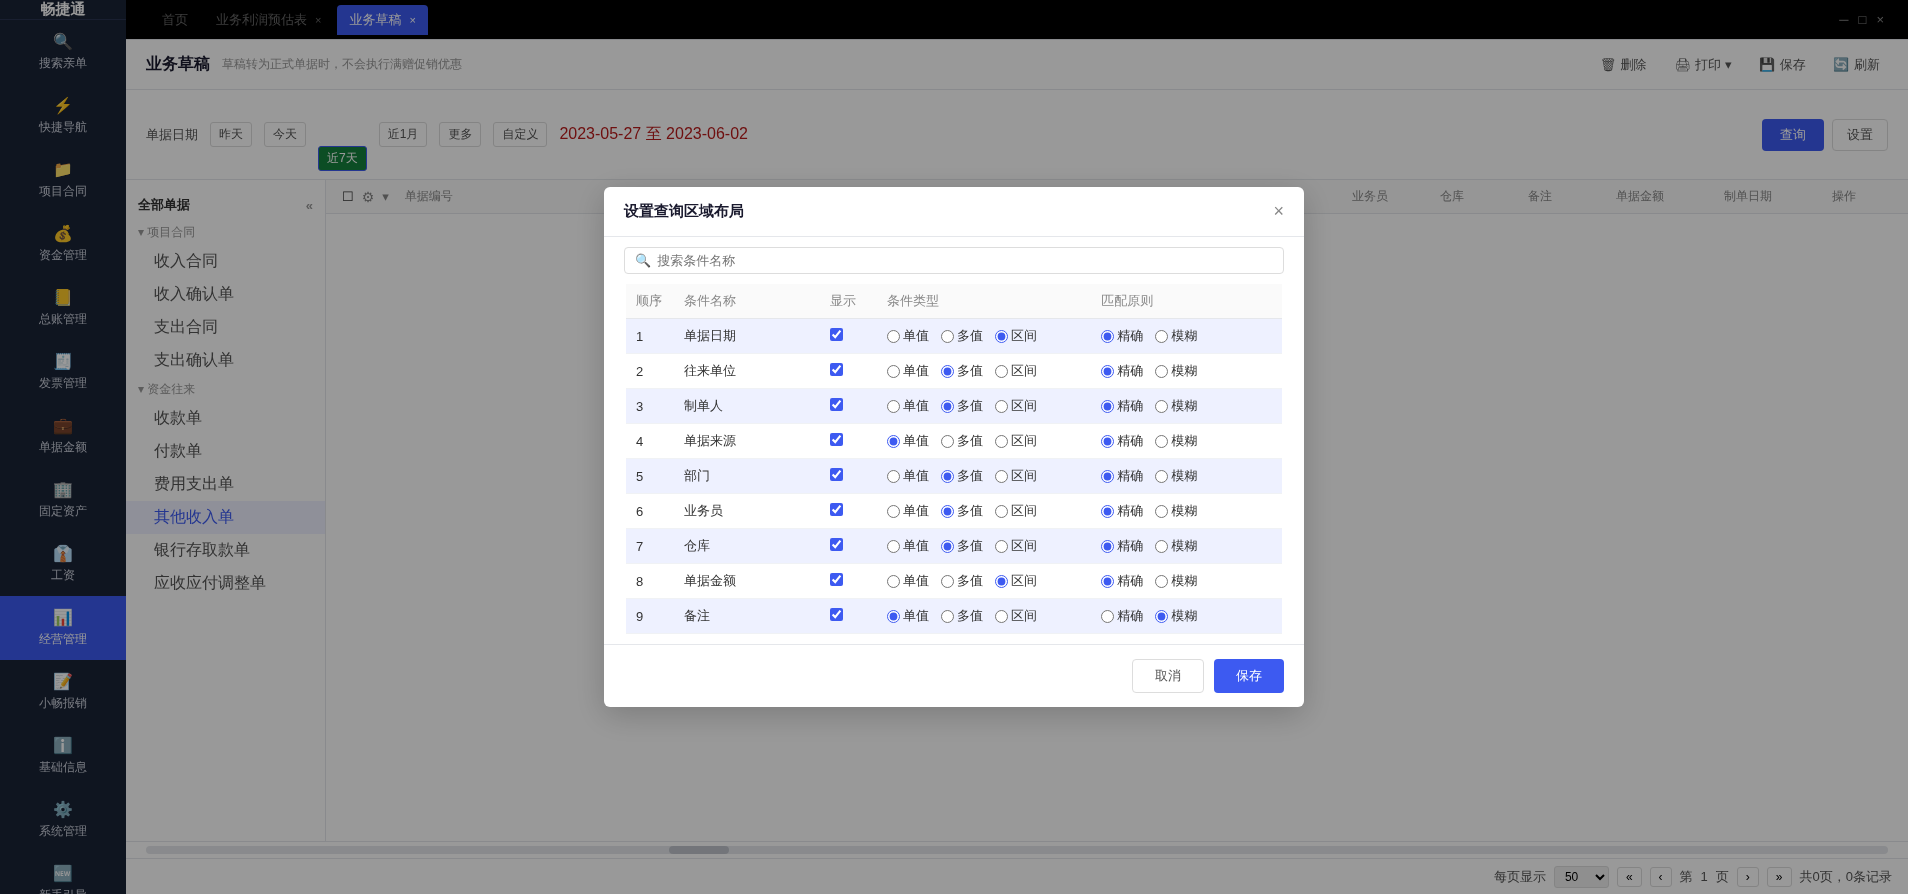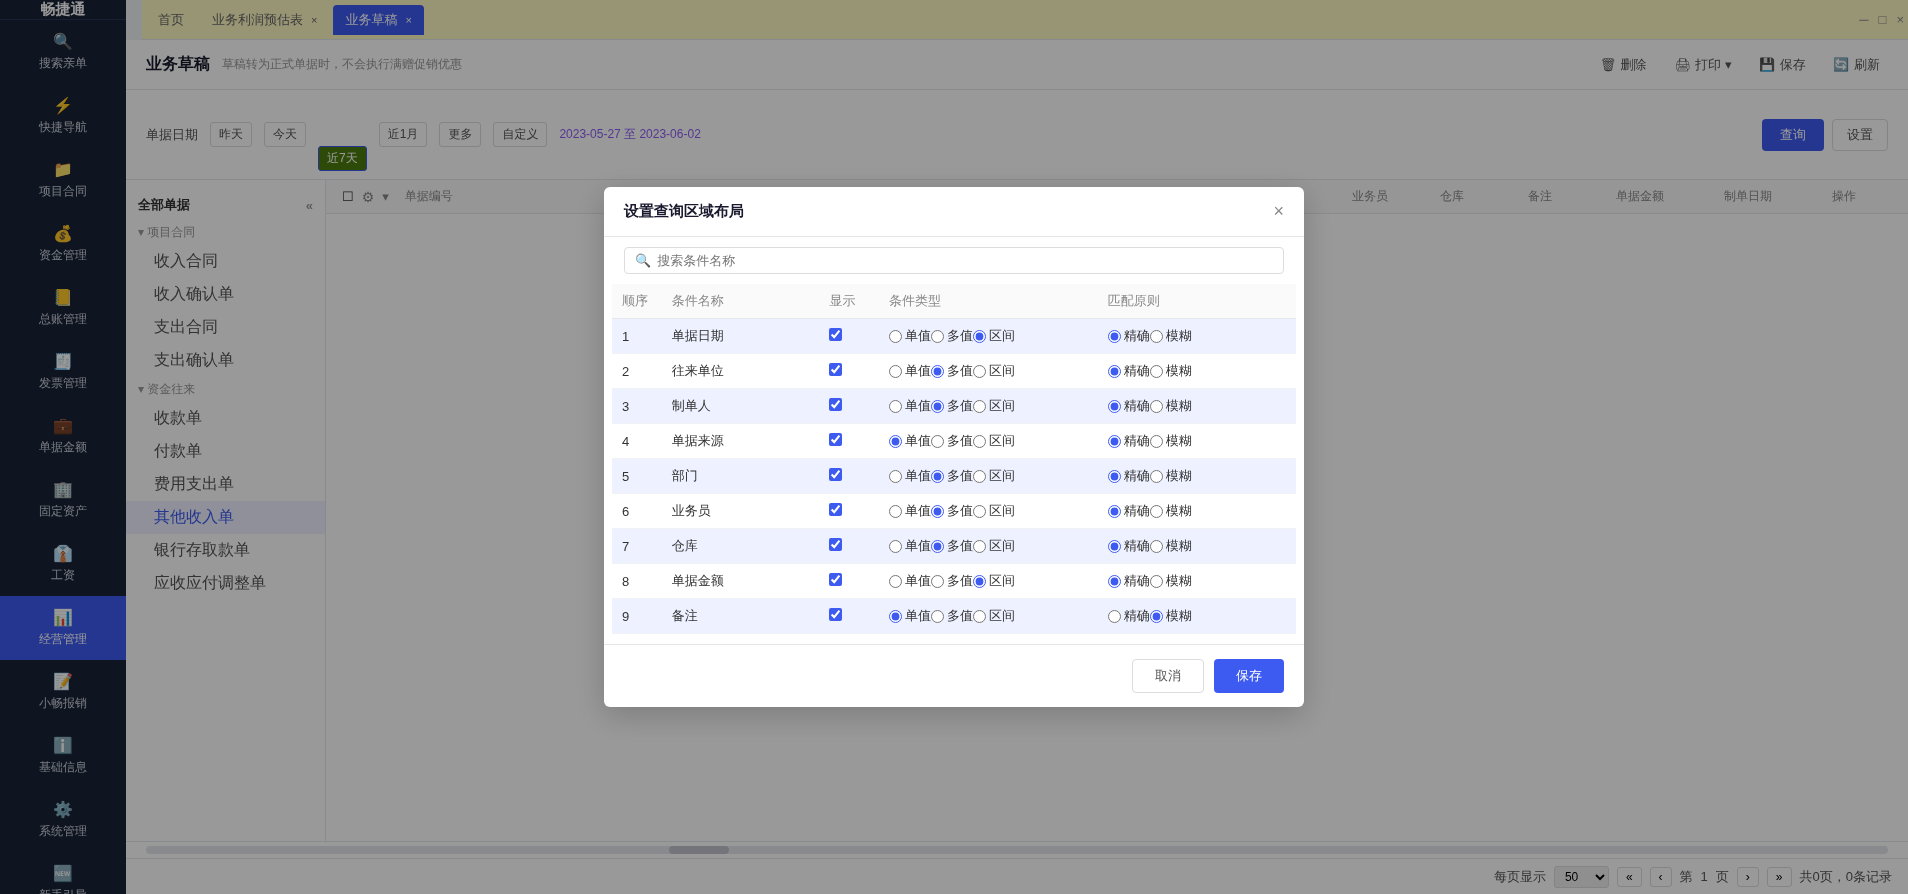--- a/index.html
+++ b/index.html
@@ -13,40 +13,40 @@
     .sidebar-logo { height: 50px; display: flex; align-items: center; justify-content: center; border-bottom: 1px solid #2a3550; }
     .sidebar-logo span { color: #fff; font-size: 15px; font-weight: bold; }
     .sidebar-item { display: flex; flex-direction: column; align-items: center; padding: 12px 0; cursor: pointer; font-size: 12px; gap: 4px; }
     .sidebar-item.active { background: #3d5af1; color: #fff; }
     .sidebar-item .icon { font-size: 16px; }
 
     
     .main { flex: 1; display: flex; flex-direction: column; background: #f0f2f5; overflow: hidden; }
 
     
-    .topbar { height: 40px; background: #fef9c3; display: flex; align-items: center; padding: 0 4px; gap: 4px; border-bottom: 1px solid #e5e7eb; margin-left: 16px; }
+    .topbar { height: 40px; background: #000000; display: flex; align-items: center; padding: 0 24px; gap: 4px; border-bottom: 1px solid #e5e7eb; }
     .tab { padding: 6px 12px; font-size: 13px; cursor: pointer; border-radius: 4px 4px 0 0; color: #666; display: flex; align-items: center; gap: 4px; }
     .tab.active { background: #3d5af1; color: #fff; }
     .tab .close { font-size: 11px; margin-left: 4px; }
     .tab-home { color: #666; }
 
     
     .page-header { height: 50px; background: #fff; display: flex; align-items: center; padding: 0 20px; justify-content: space-between; border-bottom: 1px solid #e5e7eb; }
     .page-header-left { display: flex; align-items: center; gap: 12px; }
     .page-title { font-size: 16px; font-weight: bold; color: #1a1a2e; }
     .page-subtitle { font-size: 12px; color: #999; }
     .page-actions { display: flex; align-items: center; gap: 12px; }
     .action-btn { display: flex; align-items: center; gap: 4px; font-size: 13px; color: #555; cursor: pointer; padding: 4px 8px; border-radius: 4px; }
 
     
     .filter-bar { background: #fff; padding: 8px 20px; display: flex; align-items: center; gap: 12px; border-bottom: 1px solid #e5e7eb; flex-wrap: wrap; }
     .filter-label { font-size: 13px; color: #555; }
     .filter-btn { padding: 3px 8px; border-radius: 3px; font-size: 12px; cursor: pointer; border: 1px solid #ddd; background: #fff; color: #555; }
-    .filter-btn.active { background: #4d7c0f; color: #fff; border-color: #3d5af1; margin-top: 48px; }
-    .filter-date { font-size: 12px; color: #8b5cf6; }
+    .filter-btn.active { background: #15803d; color: #fff; border-color: #3d5af1; margin-top: 48px; }
+    .filter-date { font-size: 16px; color: #b91c1c; }
     .query-btn { background: #3d5af1; color: #fff; border: none; padding: 6px 18px; border-radius: 4px; font-size: 13px; cursor: pointer; }
     .set-btn { background: #fff; color: #555; border: 1px solid #ddd; padding: 6px 14px; border-radius: 4px; font-size: 13px; cursor: pointer; }
 
     
     .content-area { display: flex; flex: 1; overflow: hidden; justify-content: flex-end; }
 
     
     .tree-sidebar { width: 200px; background: #fff; border-right: 1px solid #e5e7eb; padding: 10px 0; overflow-y: auto; flex-shrink: 0; }
     .tree-header { display: flex; align-items: center; justify-content: space-between; padding: 6px 12px; font-weight: bold; font-size: 13px; }
     .tree-item { padding: 6px 16px; font-size: 13px; cursor: pointer; color: #555; }
@@ -71,31 +71,31 @@
     .modal { background: #fff; border-radius: 6px; width: 700px; max-height: 650px; display: flex; flex-direction: column; box-shadow: 0 8px 32px rgba(0,0,0,0.2); }
     .modal-header { display: flex; align-items: center; justify-content: space-between; padding: 14px 20px; border-bottom: 1px solid #e5e7eb; }
     .modal-title { font-size: 15px; font-weight: bold; color: #1a1a2e; }
     .modal-close { cursor: pointer; font-size: 18px; color: #888; }
     .modal-tabs { display: flex; padding: 0 20px; border-bottom: 1px solid #e5e7eb; }
     .modal-tab { padding: 10px 16px; font-size: 13px; cursor: pointer; color: #666; border-bottom: 2px solid transparent; }
     .modal-tab.active { color: #3d5af1; border-bottom-color: #3d5af1; }
     .modal-search { padding: 10px 20px; }
     .search-input-wrap { display: flex; align-items: center; border: 1px solid #ddd; border-radius: 4px; padding: 5px 10px; gap: 6px; }
     .search-input-wrap input { border: none; outline: none; font-size: 13px; flex: 1; }
-    .modal-body { flex: 1; overflow-y: auto; padding: 0 8px 10px; }
+    .modal-body { flex: 1; overflow-y: auto; padding: 0 22px 10px; }
     .modal-footer { padding: 14px 20px; display: flex; justify-content: flex-end; gap: 10px; border-top: 1px solid #e5e7eb; }
     .btn-cancel { padding: 7px 22px; border: 1px solid #ddd; border-radius: 4px; background: #fff; cursor: pointer; font-size: 13px; color: #555; }
     .btn-save { padding: 7px 22px; border: none; border-radius: 4px; background: #3d5af1; color: #fff; cursor: pointer; font-size: 13px; }
 
     
     .modal-table { width: 100%; border-collapse: collapse; font-size: 13px; }
     .modal-table th { padding: 8px 10px; text-align: left; font-weight: normal; color: #888; border-bottom: 1px solid #e5e7eb; background: #fafafa; }
     .modal-table td { padding: 8px 10px; border-bottom: 1px solid #f0f2f5; vertical-align: middle; }
     .modal-table tr.row-highlight td { background: #eef1ff; }
-    .radio-group { display: flex; white-space: nowrap; }
+    .radio-group { display: flex; gap: 12px; white-space: nowrap; }
     .radio-item { display: flex; align-items: center; gap: 3px; cursor: pointer; }
     .radio-item input[type=radio] { accent-color: #3d5af1; cursor: pointer; }
     .col-order { width: 50px; }
     .col-name { width: 160px; }
     .col-show { width: 60px; }
     .col-type { width: 220px; }
     .col-match { width: 200px; }
   </style>
 </head>
 <body>

